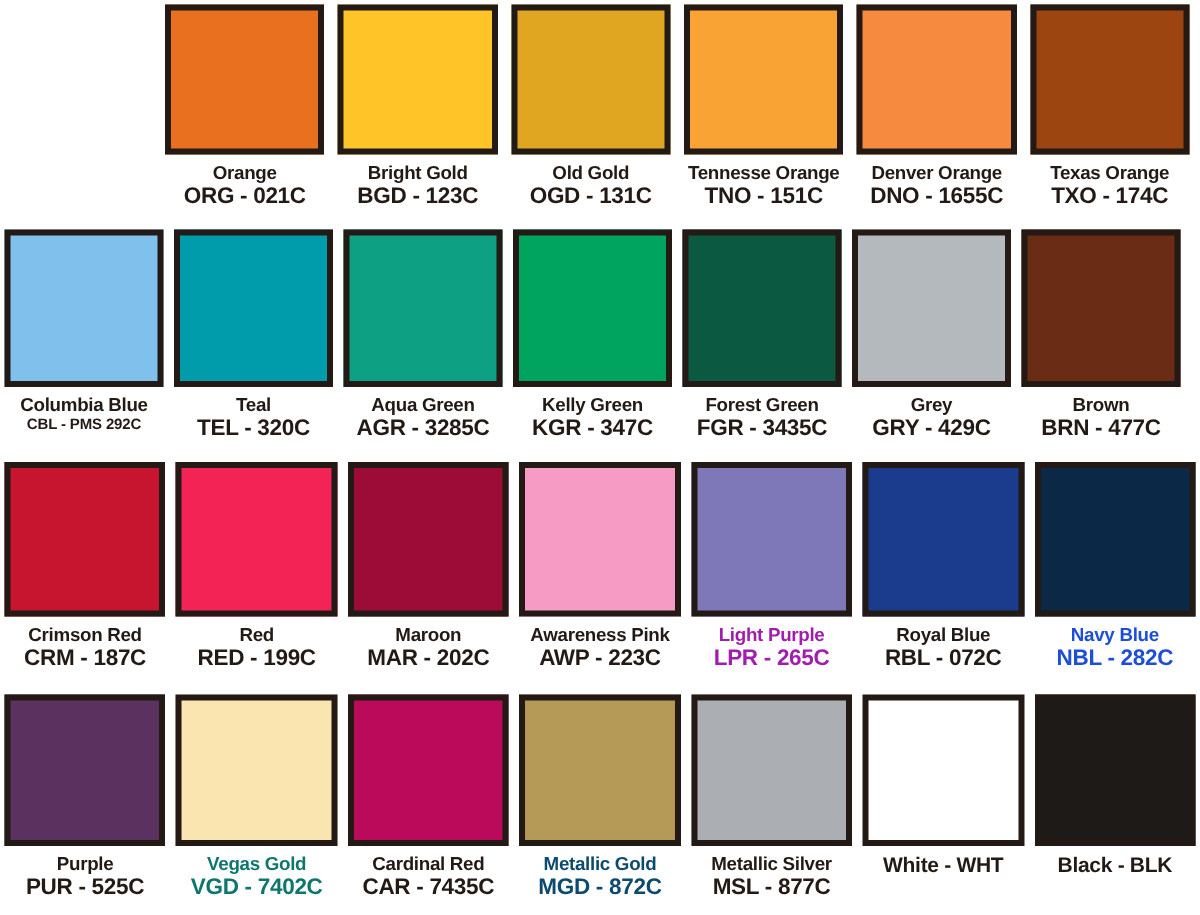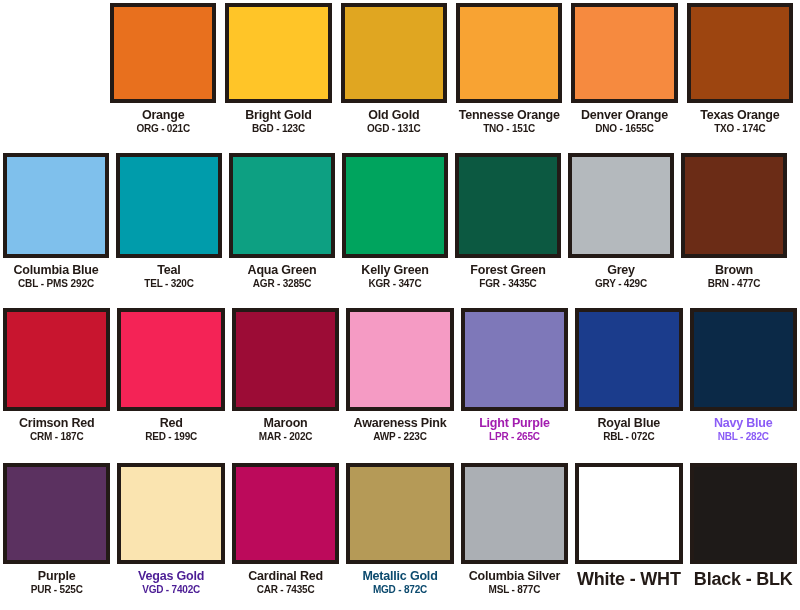--- a/index.html
+++ b/index.html
@@ -55,32 +55,32 @@
     padding-top:5px;
     line-height:1.12;
   }
   .cname{
     font-size:12.5px;
     font-weight:bold;
     letter-spacing:-0.2px;
     white-space:nowrap;
   }
   .ccode{
-    font-size:10px;
+    font-size:15px;
     font-weight:bold;
     letter-spacing:-0.2px;
     white-space:nowrap;
     margin-top:1px;
   }
   .ccode.small{
     font-size:10px;
     letter-spacing:-0.1px;
   }
   .caption.single .cname{
-    font-size:18px;
+    font-size:14px;
   }
 </style>
 </head>
 <body>
 
 <div id="chart">
   <div class="row row-1">
       <div class="cell">
         <div class="swatch" style="background: rgb(232, 112, 30); border-color: rgb(35, 26, 22);"></div>
         <div class="caption" style="color: rgb(35, 26, 22);">
@@ -213,37 +213,37 @@
       </div>
       <div class="cell">
         <div class="swatch" style="background: rgb(27, 60, 140); border-color: rgb(35, 26, 22);"></div>
         <div class="caption" style="color: rgb(35, 26, 22);">
           <div class="cname">Royal Blue</div>
           <div class="ccode">RBL - 072C</div>
         </div>
       </div>
       <div class="cell">
         <div class="swatch" style="background: rgb(11, 41, 71); border-color: rgb(35, 26, 22);"></div>
-        <div class="caption" style="color: #8b5cf6;">
+        <div class="caption" style="color: #1d4ed8;">
           <div class="cname">Navy Blue</div>
           <div class="ccode">NBL - 282C</div>
         </div>
       </div>
     </div>
   <div class="row row-4">
       <div class="cell">
         <div class="swatch" style="background: rgb(91, 49, 96); border-color: rgb(35, 26, 22);"></div>
         <div class="caption" style="color: rgb(35, 26, 22);">
           <div class="cname">Purple</div>
           <div class="ccode">PUR - 525C</div>
         </div>
       </div>
       <div class="cell">
         <div class="swatch" style="background: rgb(250, 228, 176); border-color: rgb(35, 26, 22);"></div>
-        <div class="caption" style="color: #4c1d95;">
+        <div class="caption" style="color: #0f766e;">
           <div class="cname">Vegas Gold</div>
           <div class="ccode">VGD - 7402C</div>
         </div>
       </div>
       <div class="cell">
         <div class="swatch" style="background: rgb(188, 10, 91); border-color: rgb(35, 26, 22);"></div>
         <div class="caption" style="color: rgb(35, 26, 22);">
           <div class="cname">Cardinal Red</div>
           <div class="ccode">CAR - 7435C</div>
         </div>
@@ -251,21 +251,21 @@
       <div class="cell">
         <div class="swatch" style="background: rgb(181, 154, 87); border-color: rgb(35, 26, 22);"></div>
         <div class="caption" style="color: #0c4a6e;">
           <div class="cname">Metallic Gold</div>
           <div class="ccode">MGD - 872C</div>
         </div>
       </div>
       <div class="cell">
         <div class="swatch" style="background: rgb(171, 175, 180); border-color: rgb(35, 26, 22);"></div>
         <div class="caption" style="color: rgb(35, 26, 22);">
-          <div class="cname">Columbia Silver</div>
+          <div class="cname">Metallic Silver</div>
           <div class="ccode">MSL - 877C</div>
         </div>
       </div>
       <div class="cell">
         <div class="swatch" style="background: rgb(255, 255, 255); border-color: rgb(35, 26, 22);"></div>
         <div class="caption single" style="color: rgb(35, 26, 22);">
           <div class="cname">White - WHT</div>
         </div>
       </div>
       <div class="cell">

